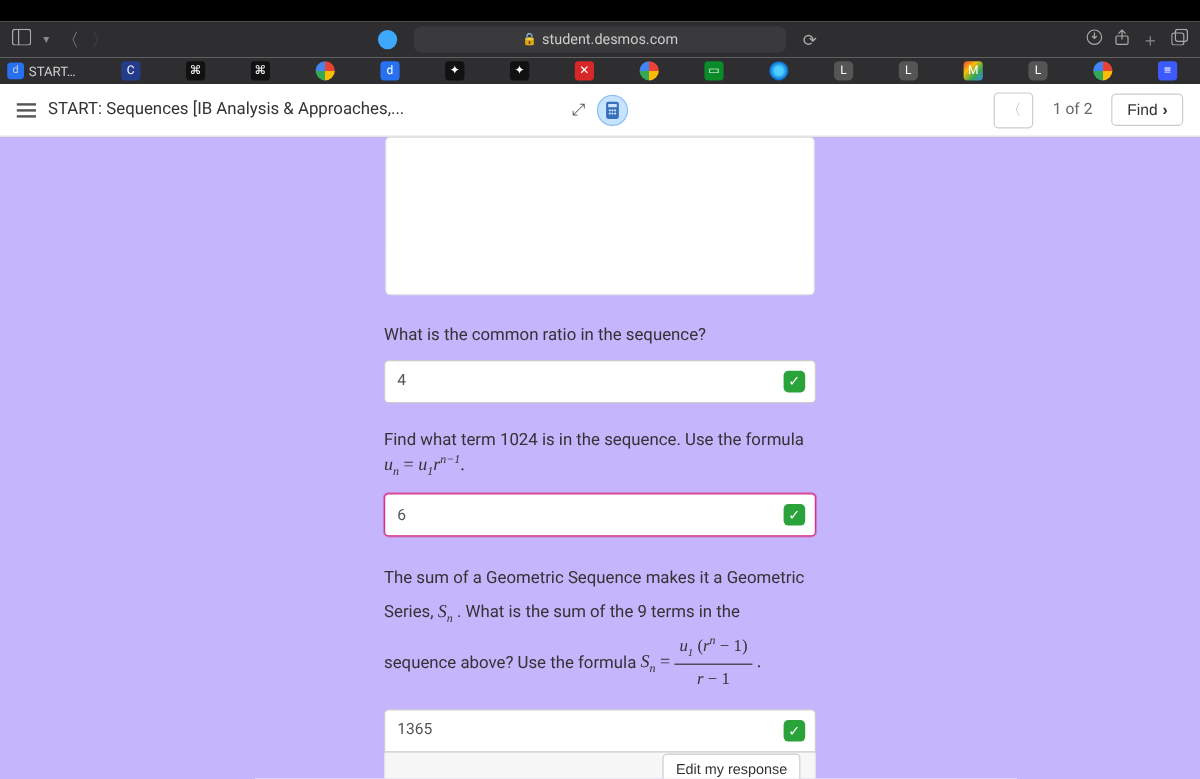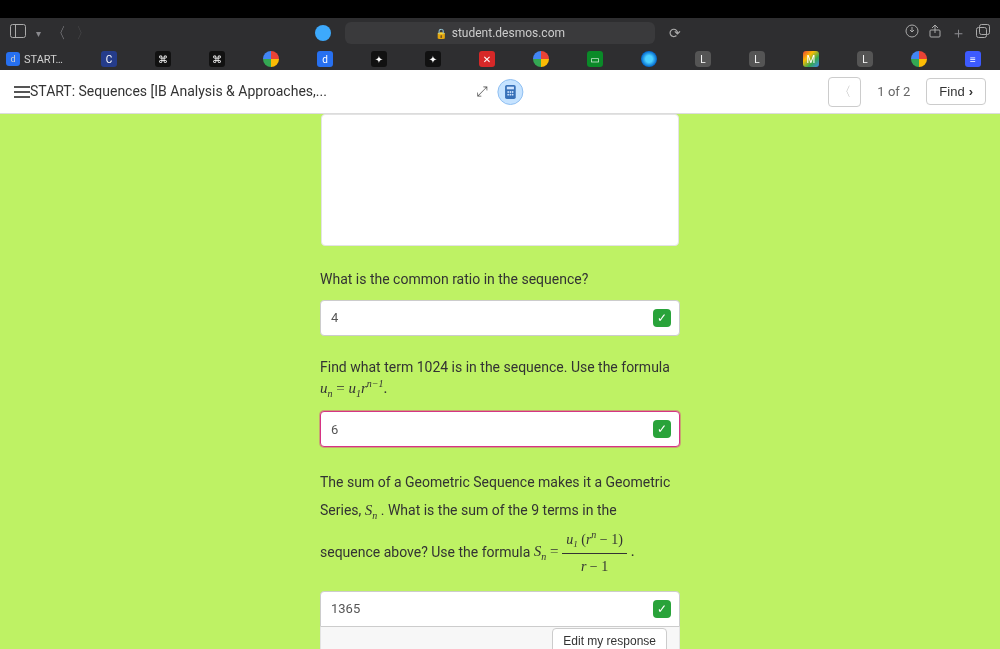--- a/index.html
+++ b/index.html
@@ -8,36 +8,36 @@
   .toolbar { background: #2e2e30; height: 30px; display: flex; align-items: center; padding: 0 10px; color: #ccc; font-size: 13px; justify-content: space-between;}
   .toolbar-left { display: flex; gap: 10px; align-items: center; }
   .toolbar-right { display: flex; gap: 10px; align-items: center; }
   .addr-wrap { background: #3a3a3c; height: 22px; border-radius: 6px; display:flex; align-items:center; justify-content:center; font-size:12px; color:#ccc; padding:0 90px; gap:4px;}
   .lock { font-size: 10px; }
   .nav-icon { color:#8a8a8e; font-size:15px; cursor:default;}
   .tabstrip { background: #2e2e30; height: 22px; display: flex; align-items: center; padding: 0 6px; gap: 38px; }
   .tab { height: 16px; width: 16px; border-radius:3px; display:flex; align-items:center; justify-content:center; font-size:10px; color:#fff;}
   .tab.active-text { color: #d0d0d0; font-size:11px; display:flex; align-items:center; gap:4px; width:auto;}
   .tab.active-text .fav { width:14px; height:14px; border-radius:3px; background:#2770f0; display:flex;align-items:center;justify-content:center;font-size:9px;}
-  .app-header { background: #fff; height: 44px; border-bottom: 1px solid #dcdcdc; display: flex; align-items: center; padding: 0 14px; }
+  .app-header { background: #fff; height: 44px; border-bottom: 1px solid #dcdcdc; display: flex; align-items: center; padding: 0 14px; gap: 10px;}
   .menu-icon { display:flex; flex-direction:column; gap:3px; cursor:pointer;}
   .menu-icon div { width:16px; height:2px; background:#555;}
   .title-box { display:flex; flex-direction:column; line-height:1.2; flex:1 1 auto; min-width:0;}
   .title-box .title { font-size: 14px; color:#333; white-space:nowrap; overflow:hidden; text-overflow:ellipsis;}
   .title-box .sub { font-size: 11px; color:#888;}
   .header-center { display:flex; align-items:center; gap:10px; margin-left:auto; margin-right:auto; position:absolute; left:50%; transform:translateX(-50%);}
   .round-btn { width:26px; height:26px; border-radius:50%; display:flex; align-items:center; justify-content:center;}
   .round-btn.blue { background:#c6e3ff; border:1px solid #8fbff2;}
   .calc-svg { width:14px; height:16px; }
   .app-header-right { display:flex; align-items:center; gap:10px;}
   .btn { border:1px solid #ccc; background:#fff; border-radius:4px; font-size:13px; color:#333; padding:5px 12px; cursor:pointer; display:flex; align-items:center; gap:4px;}
   .btn:disabled { color:#bbb; }
   .pager-text { font-size:13px; color:#666; padding:0 6px;}
   .content { background:#f7f7f7; height: calc(649px - 18px - 30px - 22px - 44px); overflow:hidden; display:flex; justify-content:center;}
-  .canvas-area { background:#bef264; width:100%; display:flex; justify-content:center; padding-top:0;}
+  .canvas-area { background:#c4b5fd; width:100%; display:flex; justify-content:center; padding-top:0;}
   .work-col { width: 360px; }
   .img-box { width:358px; height:132px; border:1px solid #e3e3e3; border-radius:4px; background:#fff; margin:0 auto 24px auto;}
   .prompt { font-size:14px; color:#333; margin-bottom:10px; line-height:1.4;}
   .answer { border:1px solid #ccc; border-radius:4px; height:36px; display:flex; align-items:center; padding:0 10px; font-size:13px; color:#555; background:#fff; margin-bottom:22px; position:relative;}
   .answer.active { border:1px solid #d63384; box-shadow:0 0 0 1px rgba(214,51,132,.4);}
   .check { position:absolute; right:8px; width:18px; height:18px; border-radius:4px; background:#29a33a; display:flex; align-items:center; justify-content:center; color:#fff; font-size:12px;}
   .edit-row { border:1px solid #e3e3e3; border-top:none; border-radius:0 0 4px 4px; height:44px; background:#f7f7f7; display:flex; align-items:center; justify-content:flex-end; padding:0 12px; margin-top:-22px; margin-bottom:18px;}
   .answer.with-edit { margin-bottom:15px; border-radius:4px 4px 0 0;}
   .edit-btn { border:1px solid #ccc; background:#fff; border-radius:4px; font-size:12px; color:#333; padding:5px 10px; cursor:pointer;}
   .formula { font-family: "Times New Roman", serif; font-style: italic; font-size:15px; }

